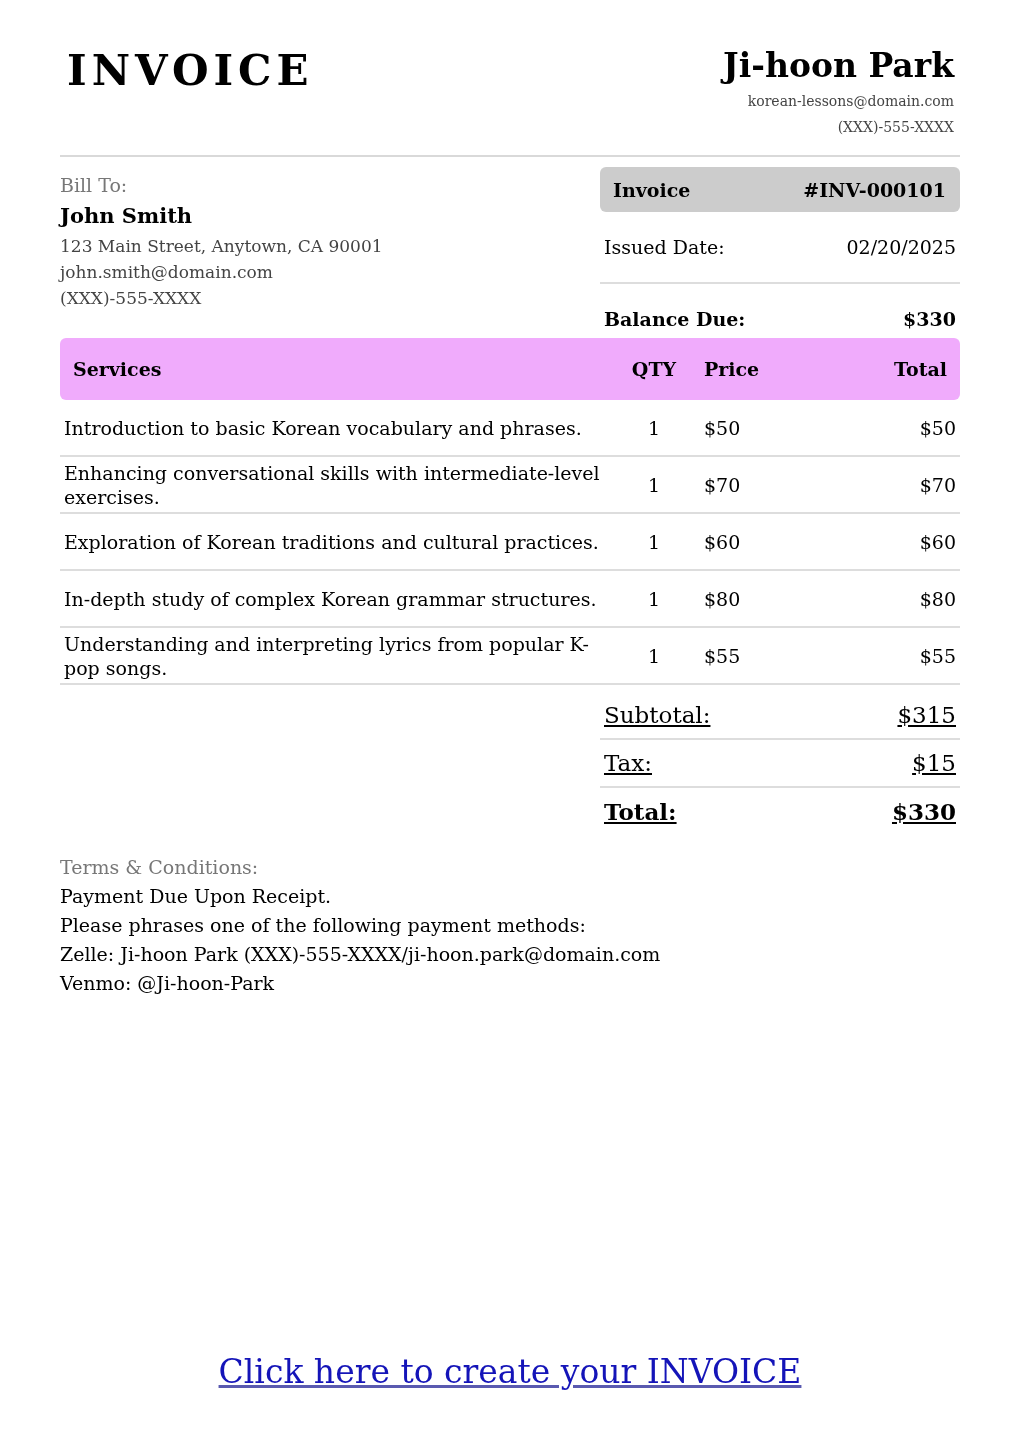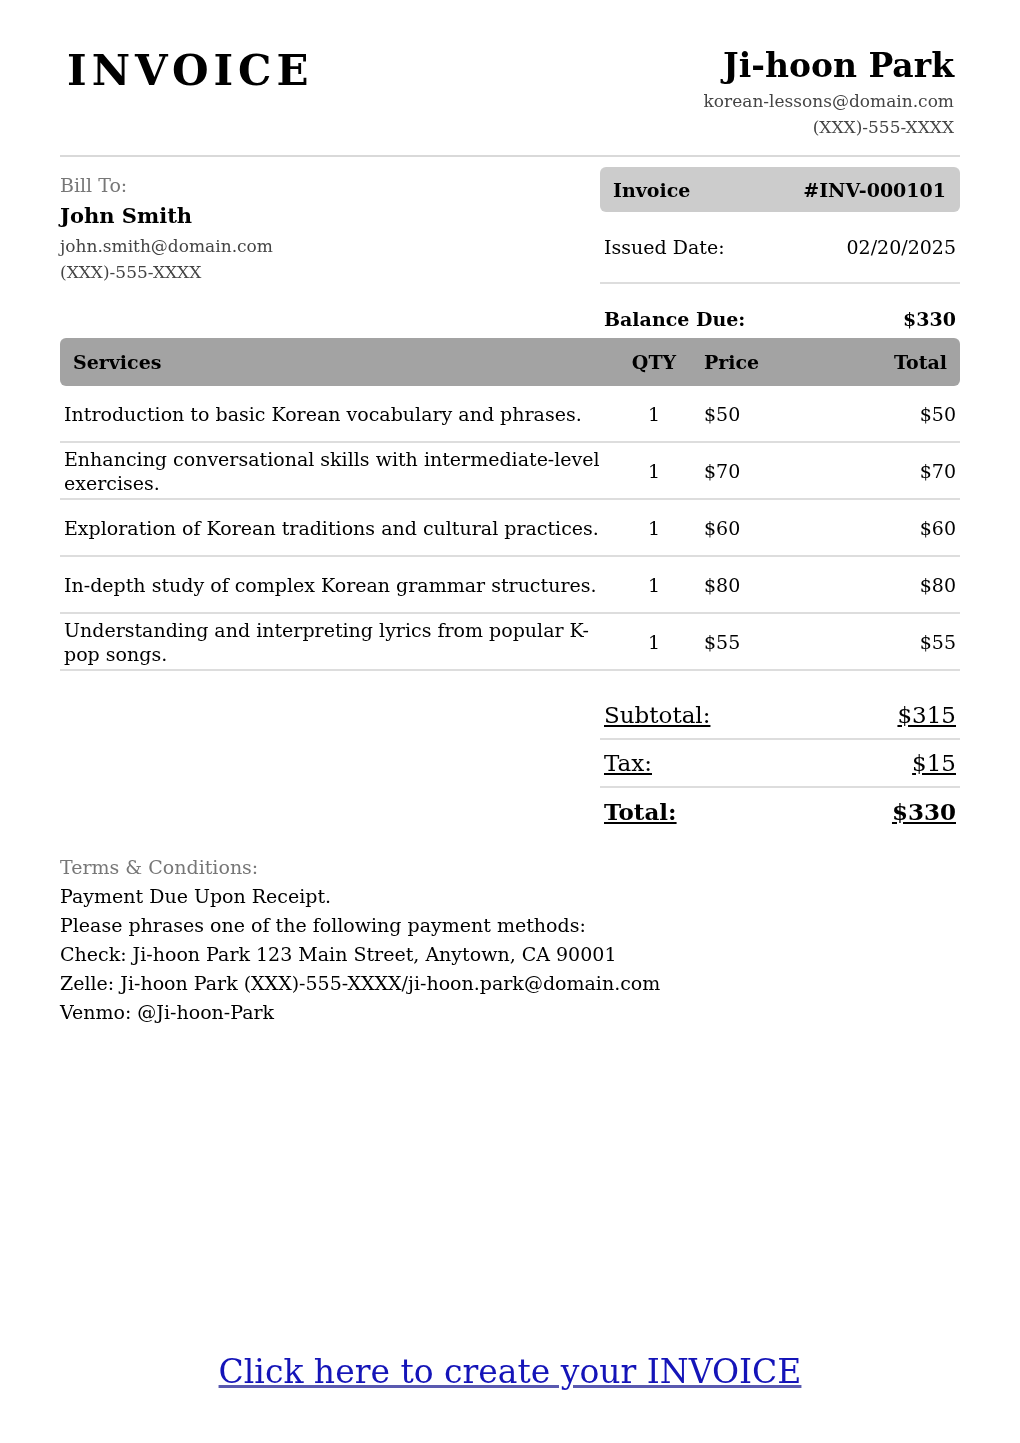--- a/index.html
+++ b/index.html
@@ -8,21 +8,21 @@
       font-family: "DejaVu Serif", serif; color: #000;
     }
     .page { position: absolute; left: 60px; top: 0; width: 900px; }
     .header { position: relative; height: 155px; border-bottom: 2px solid #d9d9d9; }
     .title {
       position: absolute; left: 7px; top: 46px;
       font-size: 42px; font-weight: bold; letter-spacing: 5px;
     }
     .from { position: absolute; right: 6px; top: 44px; text-align: right; }
     .from-name { font-size: 33px; font-weight: bold; line-height: 44px; }
-    .from-line { font-size: 17px; color: #444; line-height: 26px; }
+    .from-line { font-size: 14px; color: #444; line-height: 26px; }
 
     .info { position: relative; height: 180px; }
     .bill { position: absolute; left: 0; top: 14px; }
     .bill-label { font-size: 19px; color: #777; line-height: 28px; }
     .bill-name { font-size: 21px; font-weight: bold; line-height: 34px; }
     .bill-line { font-size: 17px; color: #444; line-height: 26px; }
 
     .meta { position: absolute; left: 540px; top: 10px; width: 360px; }
     .meta-head {
       background: #cccccc; border-radius: 6px; height: 45px;
@@ -34,21 +34,21 @@
       height: 46px; padding: 12px 4px; font-size: 19px;
     }
     .meta-row.sep { border-bottom: 2px solid #dddddd; }
     .meta-row.bold { font-weight: bold; }
 
     table.items {
       position: absolute; top: 338px; left: 0; width: 900px;
       border-collapse: separate; border-spacing: 0; font-size: 19px;
     }
     table.items thead th {
-      background: #a3a3a3; height: 48px; font-weight: bold; font-size: 19px; padding: 0;
+      background: #f0abfc; height: 62px; font-weight: bold; font-size: 19px; padding: 0;
     }
     table.items thead th:first-child { border-radius: 6px 0 0 6px; text-align: left; padding-left: 13px; }
     table.items thead th:last-child { border-radius: 0 6px 6px 0; text-align: right; padding-right: 13px; }
     table.items td {
       height: 55px; border-bottom: 2px solid #dddddd; padding: 0; vertical-align: middle;
     }
     td.desc { padding-left: 4px !important; line-height: 24px; width: 540px; }
     td.qty, th.qty { text-align: center; width: 100px; }
     td.price, th.price { text-align: left; width: 110px; }
     td.total { text-align: right; padding-right: 4px !important; }
@@ -83,20 +83,21 @@
       <div class="from-name">Ji-hoon Park</div>
       <div class="from-line">korean-lessons@domain.com</div>
       <div class="from-line">(XXX)-555-XXXX</div>
     </div>
   </div>
 
   <div class="info">
     <div class="bill">
       <div class="bill-label">Bill To:</div>
       <div class="bill-name">John Smith</div>
+      <div class="bill-line">123 Main Street, Anytown, CA 90001</div>
       <div class="bill-line">john.smith@domain.com</div>
       <div class="bill-line">(XXX)-555-XXXX</div>
     </div>
 
     <div class="meta">
       <div class="meta-head">
         <span>Invoice</span>
         <span>#INV-000101</span>
       </div>
       <div class="meta-row sep">
@@ -165,21 +166,20 @@
     <div class="sum-row bold">
       <span>Total:</span>
       <span>$330</span>
     </div>
   </div>
 
   <div class="terms">
     <div class="terms-label">Terms &amp; Conditions:</div>
     <div class="terms-line">Payment Due Upon Receipt.</div>
     <div class="terms-line">Please phrases one of the following payment methods:</div>
-    <div class="terms-line">Check: Ji-hoon Park 123 Main Street, Anytown, CA 90001</div>
     <div class="terms-line">Zelle: Ji-hoon Park (XXX)-555-XXXX/ji-hoon.park@domain.com</div>
     <div class="terms-line">Venmo: @Ji-hoon-Park</div>
   </div>
 </div>
 
 <div class="cta">
   <a href="#">Click here to create your INVOICE</a>
 </div>
 
 </body></html>

